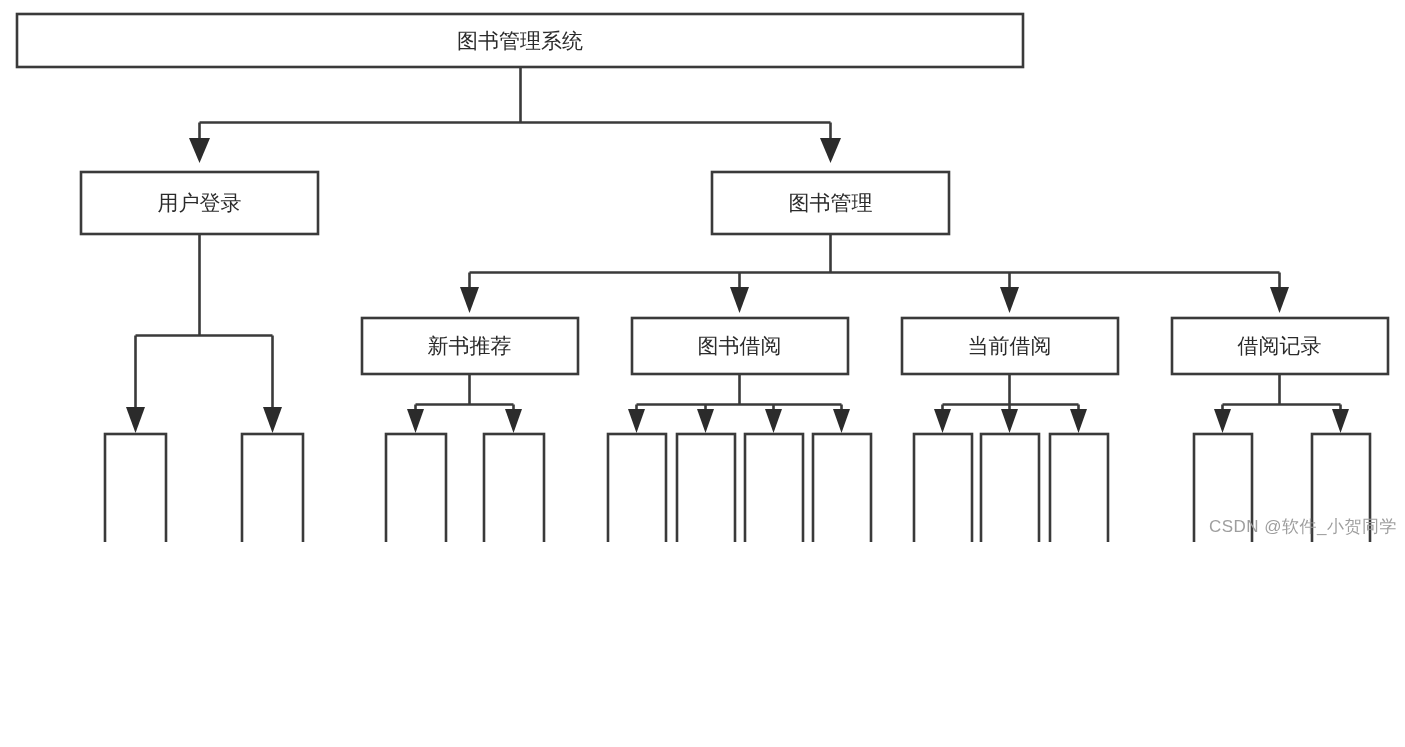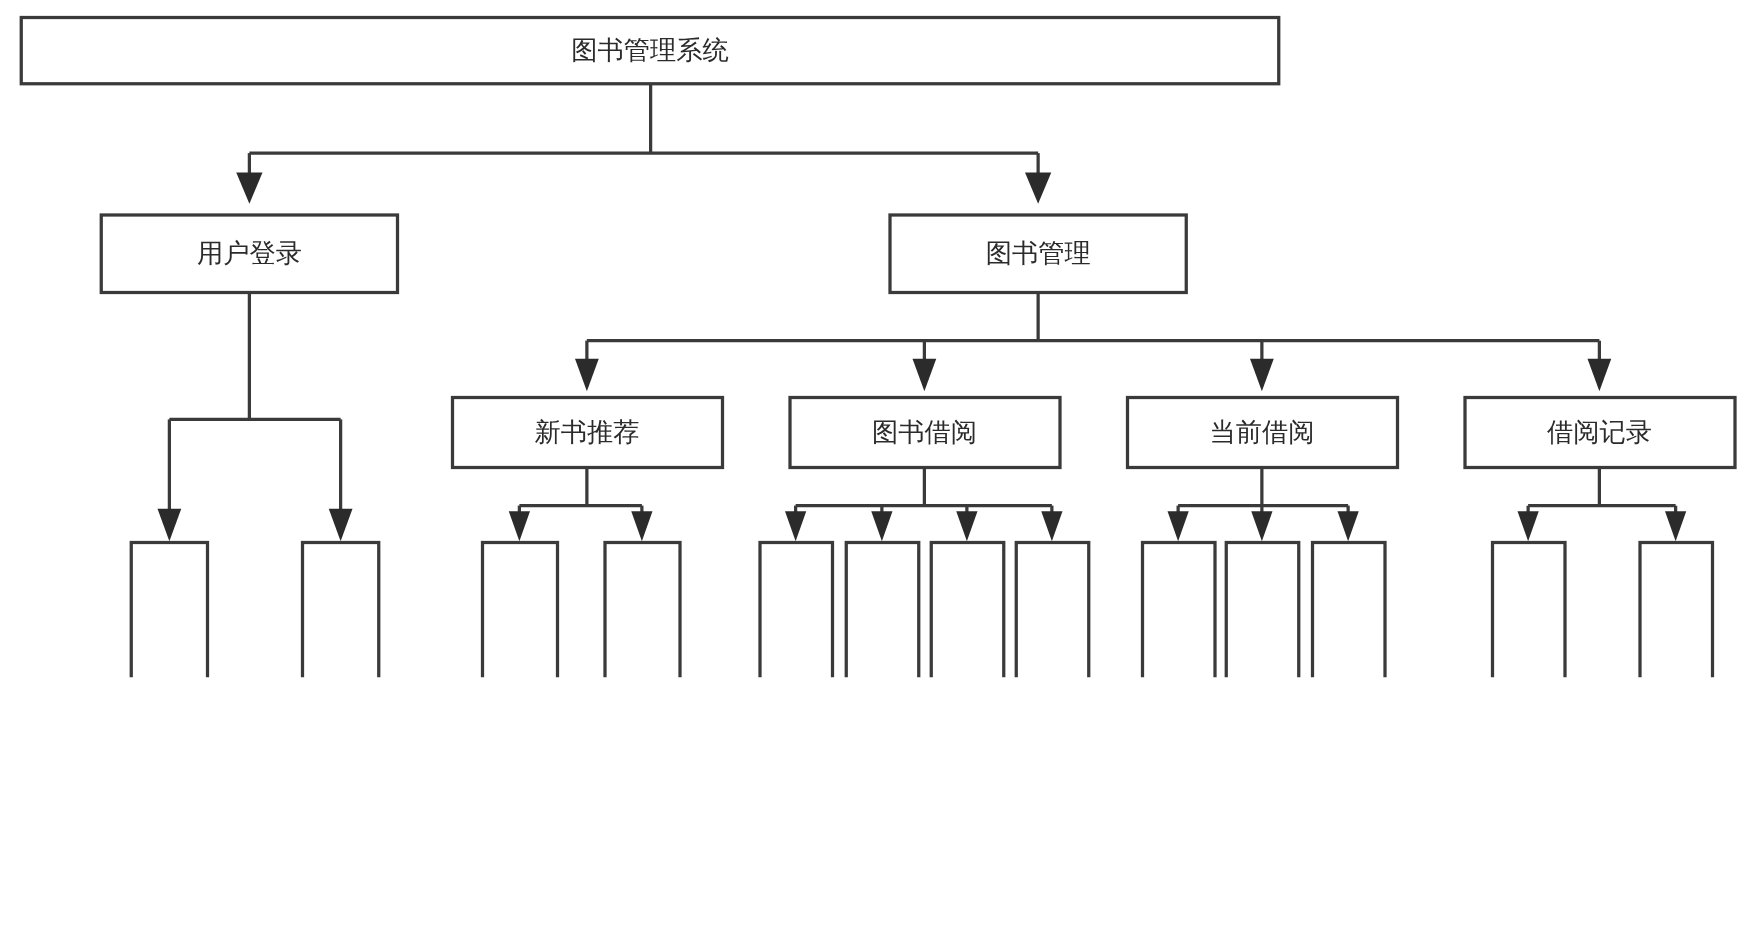--- a/index.html
+++ b/index.html
@@ -223,13 +223,14 @@
   <div class="vert-label-wrap" style="left:1050px; top:434px; width:58px; height:300px;">
     <span class="vert-label">确认归还（管理员）</span>
   </div>
   <div class="vert-label-wrap" style="left:1194px; top:434px; width:58px; height:300px;">
     <span class="vert-label">新增借阅记录</span>
   </div>
   <div class="vert-label-wrap" style="left:1312px; top:434px; width:58px; height:300px;">
     <span class="vert-label">查询借阅记录</span>
   </div>
 
+  <div class="watermark">CSDN @软件_小贺同学</div>
 </div>
 
 </body></html>

